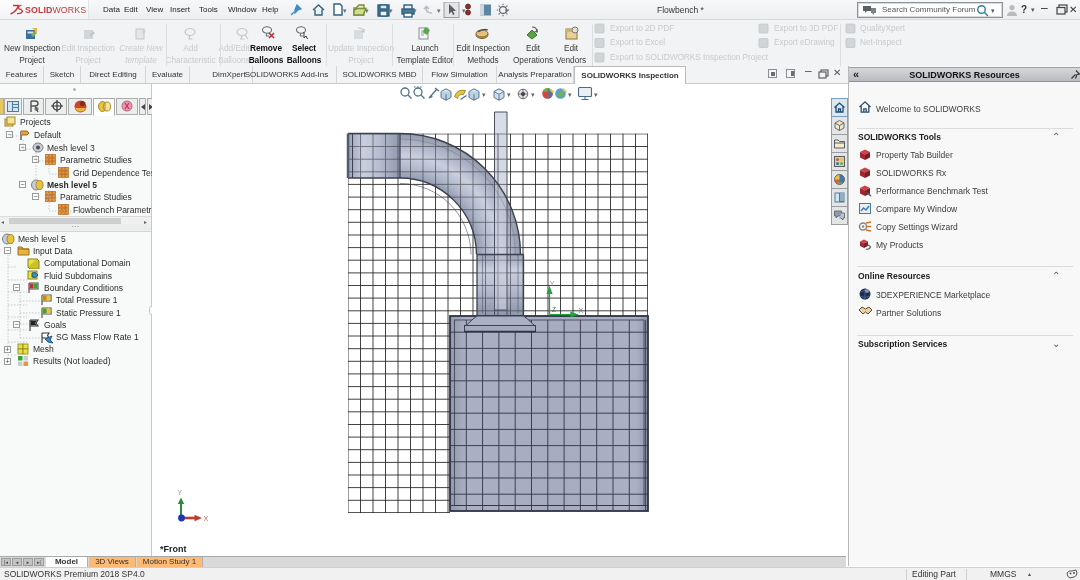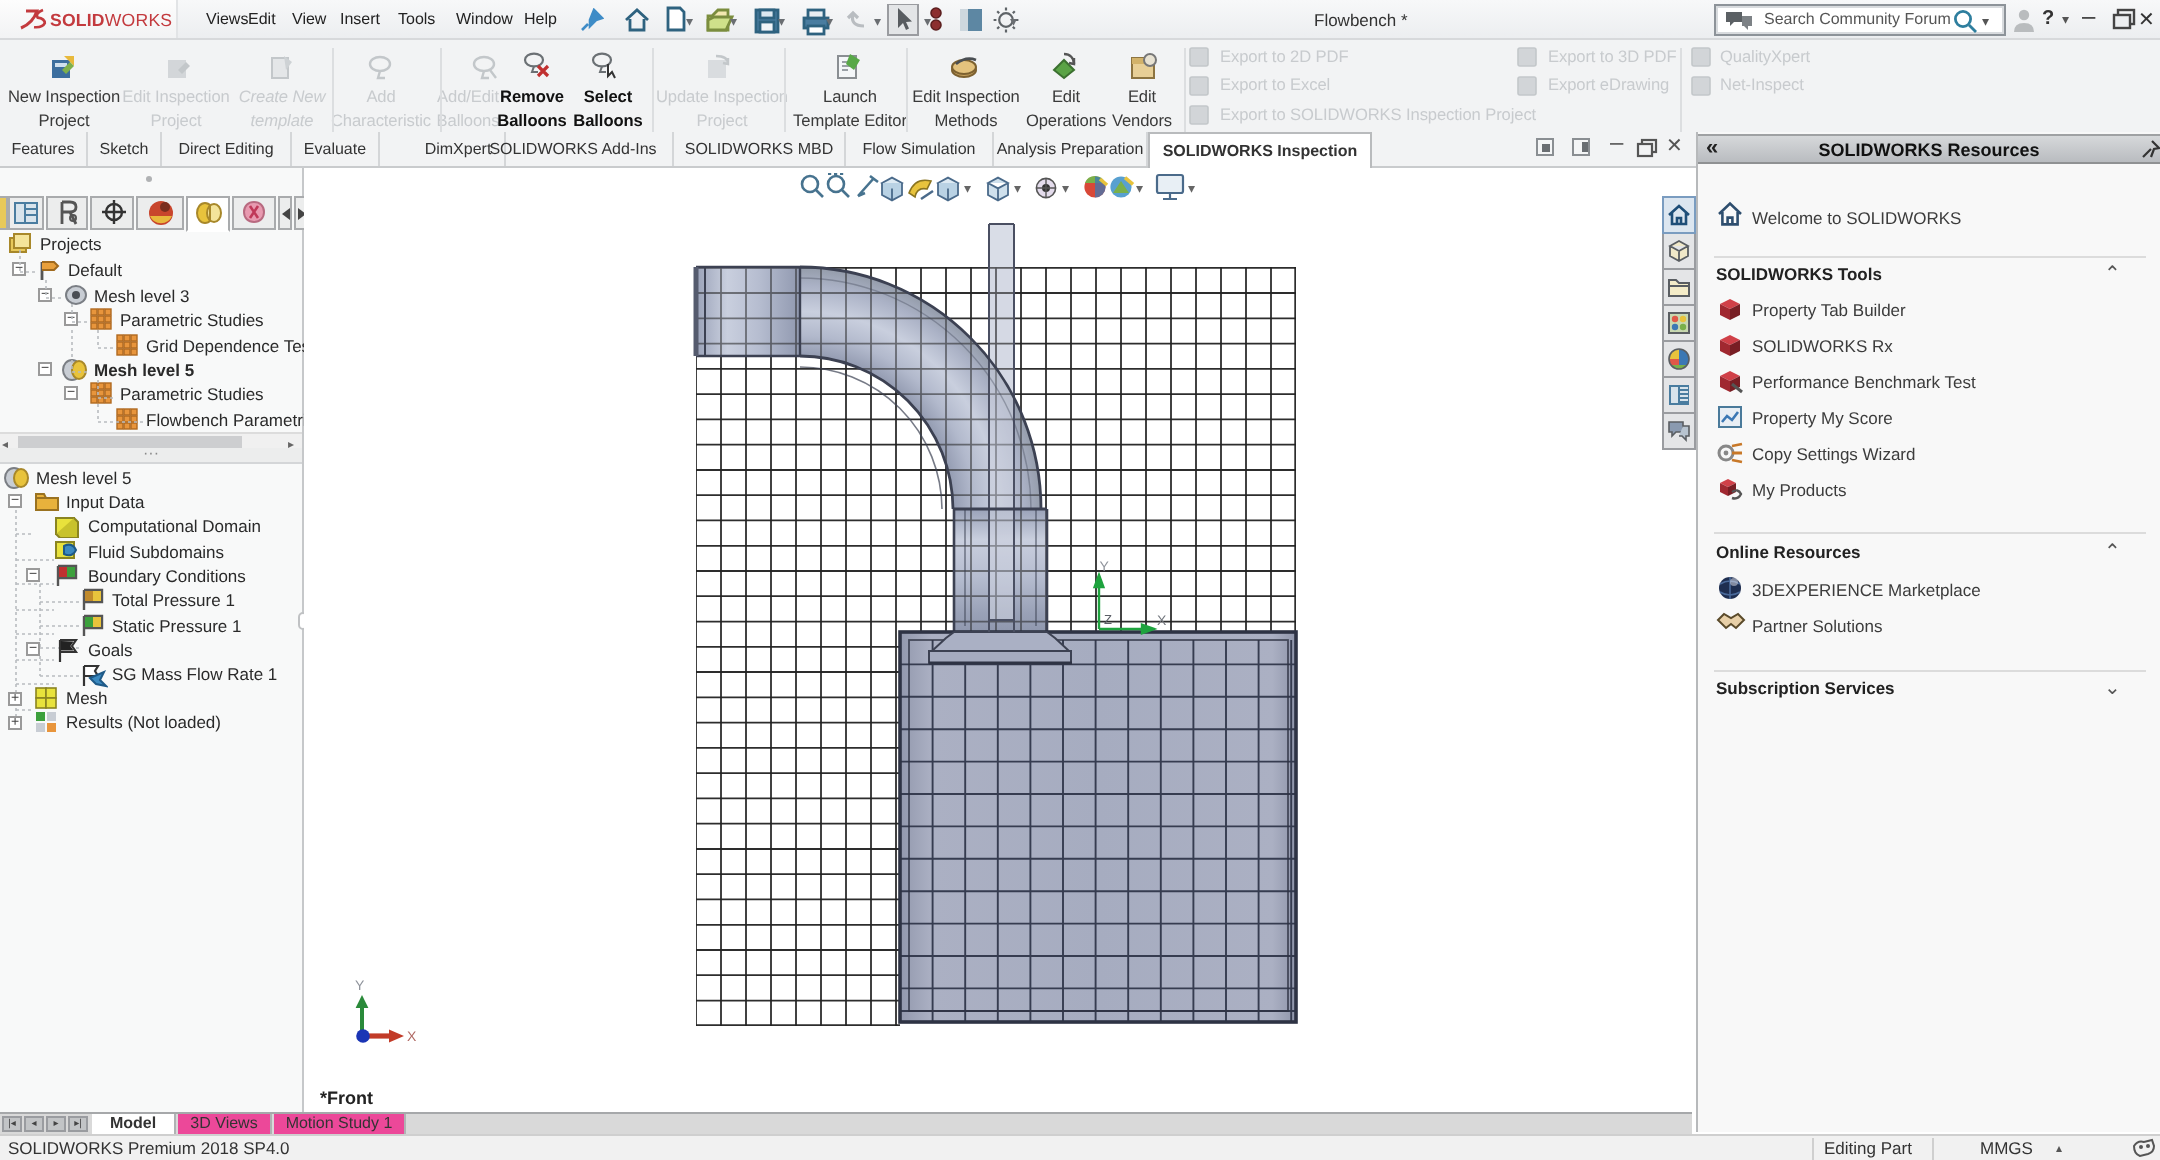--- a/index.html
+++ b/index.html
@@ -29,35 +29,35 @@
 #viewport { left:152px; top:84px; width:695px; height:472px; background:#fff; }
 
 #rightpanel { left:848px; top:66px; width:232px; height:500px; background:#f8f8f8; border-left:1px solid #b7b9bb; }
 #rphead { left:0; top:1px; width:231px; height:15px; background:linear-gradient(#d6d8da,#b9bcc0); border-top:1px solid #9fa1a3; border-bottom:1px solid #8f9193; text-align:center; font-weight:bold; font-size:9px; line-height:15px; color:#111; }
 .rpitem { position:absolute; left:27px; font-size:8.5px; color:#3c3c3c; white-space:nowrap; }
 .rphdr { position:absolute; left:9px; font-size:8.5px; font-weight:bold; color:#222; white-space:nowrap; }
 .rpsep { position:absolute; left:8px; width:216px; height:1px; background:#dcdcdc; }
 .chev { position:absolute; left:203px; color:#555; font-size:10px; }
 
 #modeltabs { left:0; top:556px; width:846px; height:11px; background:#d9d9d9; border-top:1px solid #a6a8aa; }
-.mtab { position:absolute; top:0; height:10px; line-height:10px; font-size:8px; padding:0 8px; color:#333; border-right:1px solid #b0b2b4; background:#ec4899; }
+.mtab { position:absolute; top:0; height:10px; line-height:10px; font-size:8px; padding:0 8px; color:#333; border-right:1px solid #b0b2b4; background:#fdba74; }
 #statusbar { left:0; top:567px; width:1080px; height:13px; background:#f1f1f1; border-top:1px solid #cfcfcf; font-size:8.5px; color:#333; }
 </style>
 </head>
 <body>
 <div class="abs" id="titlebar">
   <div class="abs" style="left:0;top:0;width:89px;height:19px;background:linear-gradient(#fdfdfd,#f2f3f4);border-right:1px solid #e2e4e6;"></div>
   <svg class="abs" id="logo" style="left:9px;top:3px;width:80px;height:13px;" viewBox="0 0 80 13">
     <g stroke="#c33a3e" stroke-width="1.5" fill="none">
       <path d="M1.5 11 Q7.5 8.5 9.5 2.5 L4 2.5"></path>
       <path d="M12.5 2 Q8.5 3.5 9.8 5.8 Q13.4 6.3 13.4 8.6 Q12.2 11 8 10.6" stroke-width="1.3"></path>
     </g>
     <text x="16" y="10" font-size="8.8" font-weight="bold" fill="#c33a3e" font-family="Liberation Sans" letter-spacing="0.1">SOLID<tspan font-weight="normal">WORKS</tspan></text>
   </svg>
-  <span class="abs menu" style="left:103px;">Views</span>
+  <span class="abs menu" style="left:103px;">Data</span>
   <span class="abs menu" style="left:124px;">Edit</span>
   <span class="abs menu" style="left:146px;">View</span>
   <span class="abs menu" style="left:170px;">Insert</span>
   <span class="abs menu" style="left:199px;">Tools</span>
   <span class="abs menu" style="left:228px;">Window</span>
   <span class="abs menu" style="left:262px;">Help</span>
   <svg class="abs" style="left:290px;top:4px;" width="12" height="12" viewBox="0 0 12 12">
       <path d="M7 1 L11 5 L8 6 L5 9 L5 6 Z M4 8 L1 11" stroke="#3e8cc7" stroke-width="1.3" fill="#3e8cc7"></path>
     </svg>
 
@@ -711,21 +711,21 @@
       <path d="M2 4 L7 1.5 L12 4 L7 6.5 Z" fill="#d04048"></path>
       <path d="M2 4 V9.5 L7 12 V6.5 Z" fill="#a02830"></path>
       <path d="M12 4 V9.5 L7 12 V6.5 Z" fill="#781e24"></path>
       <path d="M8 8 L13 12" stroke="#555" stroke-width="1.5"></path>
     </svg>
   <span class="rpitem" style="top:120px;">Performance Benchmark Test</span>
   <svg class="abs" style="left:9px;top:136px;" width="14" height="13" viewBox="0 0 14 13">
       <rect x="1.5" y="1.5" width="11" height="10" fill="#e8eef4" stroke="#4a7a9a"></rect>
       <path d="M3 9 L5.5 6 L8 8 L11 4" stroke="#3c78b4" stroke-width="1.3" fill="none"></path>
     </svg>
-  <span class="rpitem" style="top:138px;">Property My Score</span>
+  <span class="rpitem" style="top:138px;">Compare My Window</span>
   <svg class="abs" style="left:9px;top:154px;" width="14" height="13" viewBox="0 0 14 13">
       <circle cx="5" cy="6.5" r="3.5" fill="none" stroke="#888" stroke-width="1.5"></circle>
       <circle cx="5" cy="6.5" r="1.2" fill="#888"></circle>
       <path d="M8 3 L13 2 M8 6.5 H13 M8 10 L13 11" stroke="#c87828" stroke-width="1.4"></path>
     </svg>
   <span class="rpitem" style="top:156px;">Copy Settings Wizard</span>
   <svg class="abs" style="left:9px;top:172px;" width="14" height="13" viewBox="0 0 14 13">
       <path d="M2 3.5 L6 1.5 L10 3.5 L6 5.5 Z" fill="#d04048"></path>
       <path d="M2 3.5 V8 L6 10 V5.5 Z" fill="#a02830"></path>
       <path d="M10 3.5 V8 L6 10 V5.5 Z" fill="#781e24"></path>

